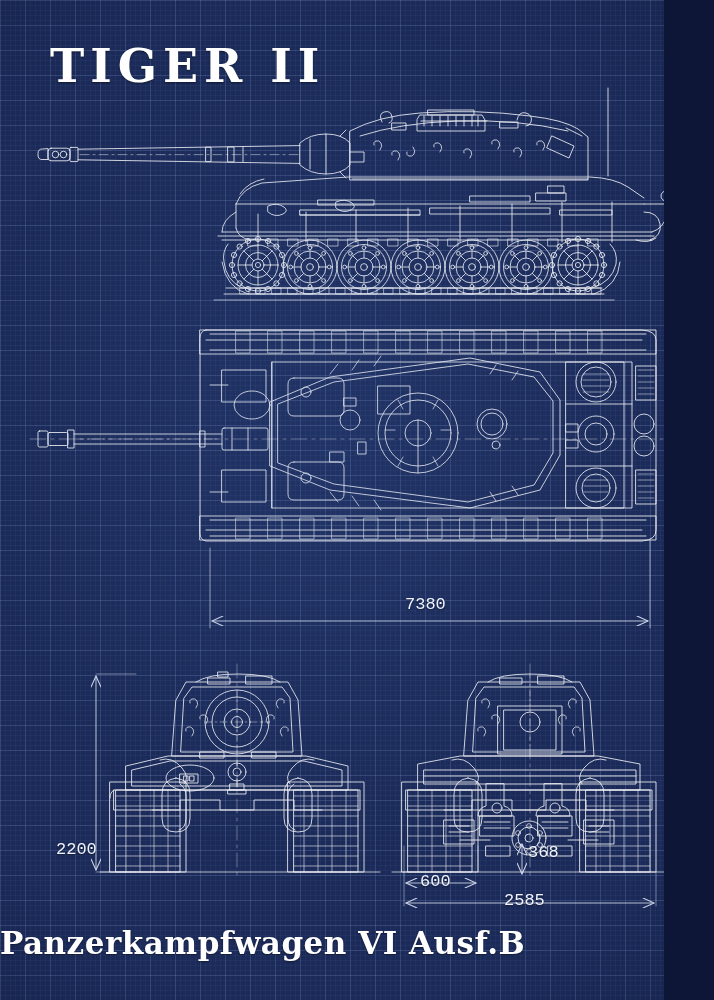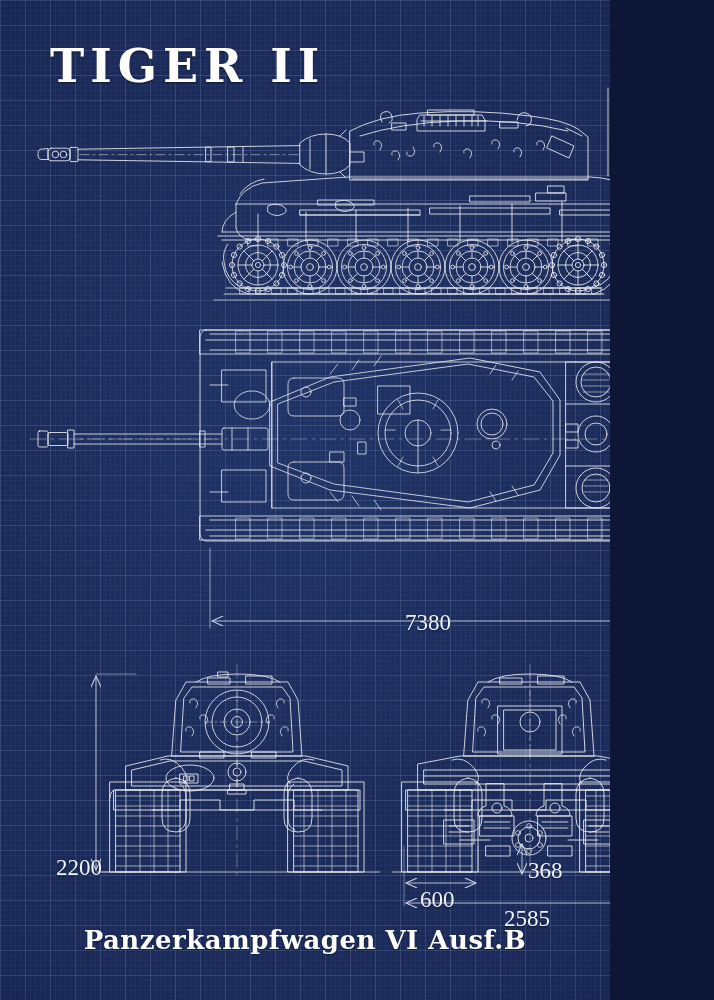--- a/index.html
+++ b/index.html
@@ -1,20 +1,20 @@
 <!DOCTYPE html>
 <html><head>
 <meta charset="utf-8">
 <style>
   html,body{margin:0;padding:0;background:#0d1636;}
   body{font-family:"Liberation Sans", sans-serif;}
 
   #sheet{
     position:relative;
-    width:610px;height:1000px;
+    width:664px;height:1000px;
     overflow:hidden;
     background-color:#1b2a58;
     background-image:
       linear-gradient(to right, rgba(150,180,230,0.16) 1px, transparent 1px),
       linear-gradient(to bottom, rgba(150,180,230,0.16) 1px, transparent 1px),
       linear-gradient(to right, rgba(130,165,225,0.055) 1px, transparent 1px),
       linear-gradient(to bottom, rgba(130,165,225,0.055) 1px, transparent 1px);
     background-size:25px 25px, 25px 25px, 5px 5px, 5px 5px;
     background-position:0 0, 0 0, 0 0, 0 0;
   }
@@ -31,30 +31,29 @@
   .title{
     position:absolute;
     color:#ffffff;
     font-family:"DejaVu Serif", serif;
     font-weight:bold;
     letter-spacing:2px;
     white-space:nowrap;
     text-shadow:0 1px 2px rgba(0,0,0,0.45);
   }
   #page-title{left:50px;top:39px;font-size:46px;letter-spacing:6px;}
-  #page-caption{left:0;right:0;top:925px;text-align:center;font-size:26px;letter-spacing:0.5px;}
+  #page-caption{left:0;right:0;top:925px;font-size:31px;letter-spacing:0.5px;}
 
   .dim-label{
     position:absolute;
     color:#eef3ff;
-    font-family:Liberation Serif, serif;
-    font-size:23px;
+    font-family:Liberation Mono, monospace;
+    font-size:17px;
     white-space:nowrap;
     text-shadow:0 1px 2px rgba(0,0,0,0.5);
-    margin-top:15px;
   }
 </style>
 </head>
 <body>
 
 <div id="sheet">
 
   <svg id="drawing" viewBox="0 0 714 1000" width="714" height="1000">
     <defs>
       <g id="roadwheel">

